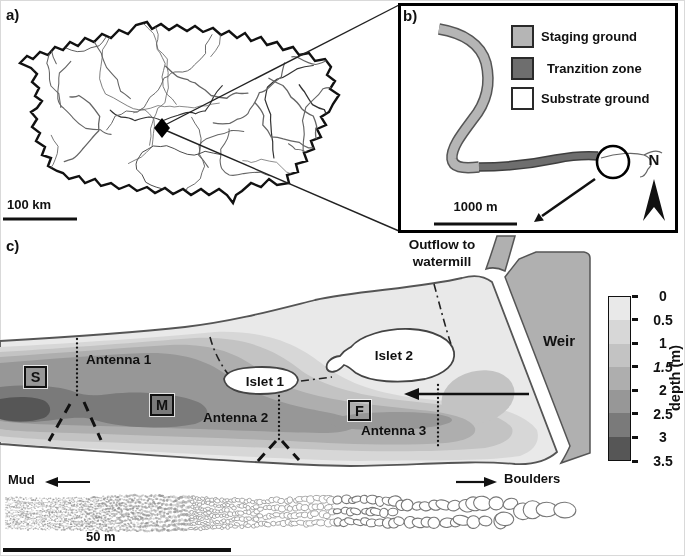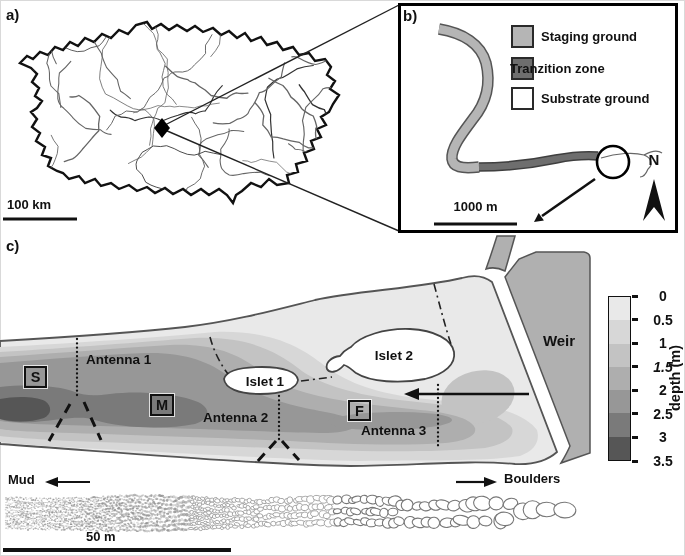--- a/index.html
+++ b/index.html
@@ -1808,26 +1808,28 @@
 </svg>
 
 <div class="lbl fs15" style="left:6px;top:7px">a)</div>
 <div class="lbl fs145" style="left:7px;top:198px">100 km</div>
 
 <div class="lbl fs15" style="left:403px;top:8px">b)</div>
 <div class="swatch" style="left: 511px; top: 25px; background: rgb(181, 181, 181);"></div>
 <div class="swatch" style="left: 511px; top: 57px; background: rgb(110, 110, 110);"></div>
 <div class="swatch" style="left: 511px; top: 87px; background: rgb(255, 255, 255);"></div>
 <div class="lbl fs145" style="left:541px;top:25px;line-height:23px">Staging ground</div>
-<div class="lbl fs145" style="left:510px;top:57px;line-height:23px">Tranzition zone</div>
+<div class="lbl fs145" style="left:547px;top:57px;line-height:23px">Tranzition zone</div>
 <div class="lbl fs145" style="left:541px;top:87px;line-height:23px">Substrate ground</div>
 <div class="lbl fs145 ctr" style="left:433px;top:200px;width:85px">1000 m</div>
 <div class="lbl fs15 ctr" style="left:642px;top:152px;width:24px">N</div>
 
 <div class="lbl fs15" style="left:6px;top:238px">c)</div>
+<div class="lbl fs135 ctr pre" style="left:392px;top:237px;width:100px;line-height:16.5px">Outflow to
+watermill</div>
 <div class="lbl fs15 ctr" style="left:533px;top:333px;width:52px">Weir</div>
 <div class="lbl fs135 ctr" style="left:233px;top:374px;width:64px">Islet 1</div>
 <div class="lbl fs135 ctr" style="left:362px;top:348px;width:64px">Islet 2</div>
 <div class="lbl fs135" style="left:86px;top:352px">Antenna 1</div>
 <div class="lbl fs135" style="left:203px;top:410px">Antenna 2</div>
 <div class="lbl fs135" style="left:361px;top:423px">Antenna 3</div>
 <div class="stn" style="left:24px;top:366px;width:23px;height:22px">S</div>
 <div class="stn" style="left:150px;top:394px;width:24px;height:22px">M</div>
 <div class="stn" style="left:348px;top:400px;width:23px;height:21px">F</div>
 <div class="lbl fs145" style="left:8px;top:473px">Mud</div>

